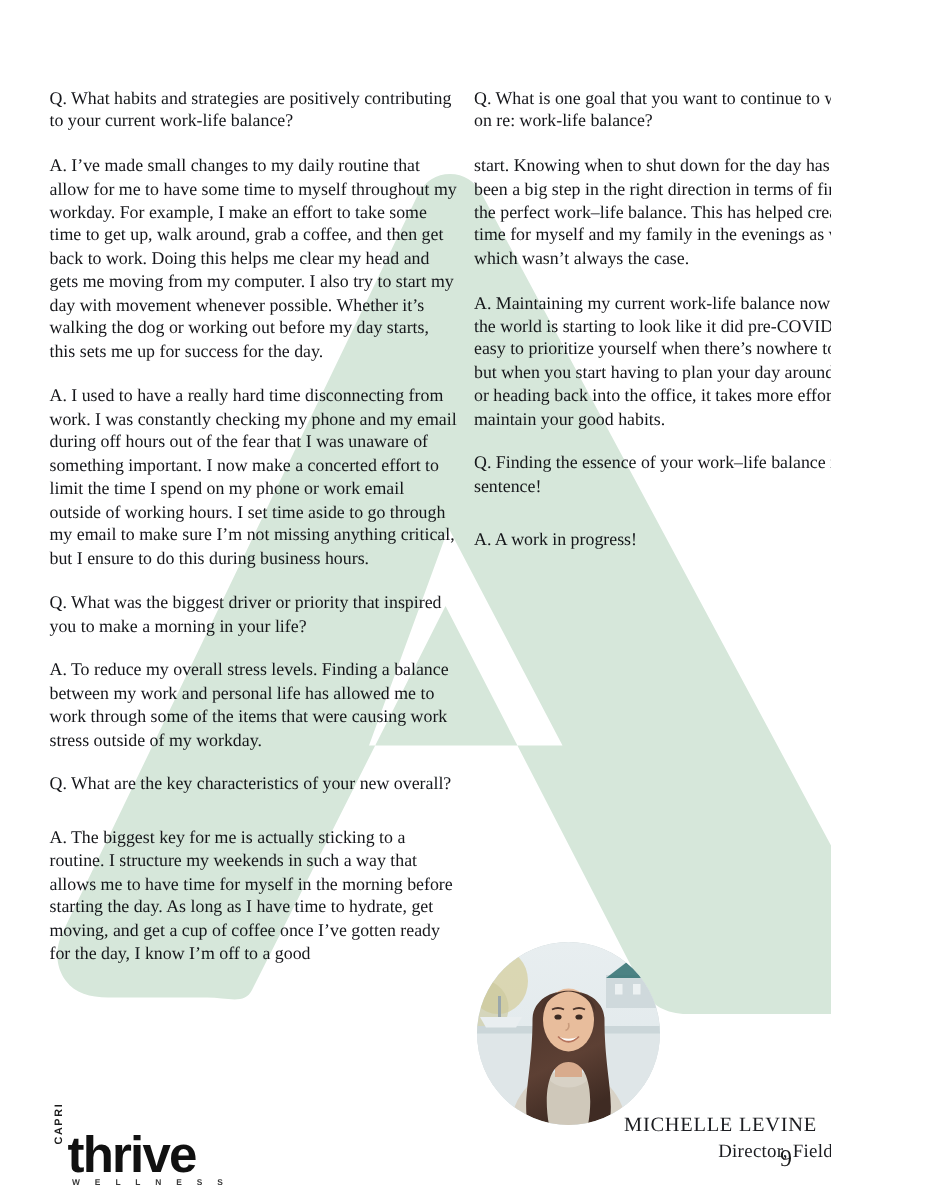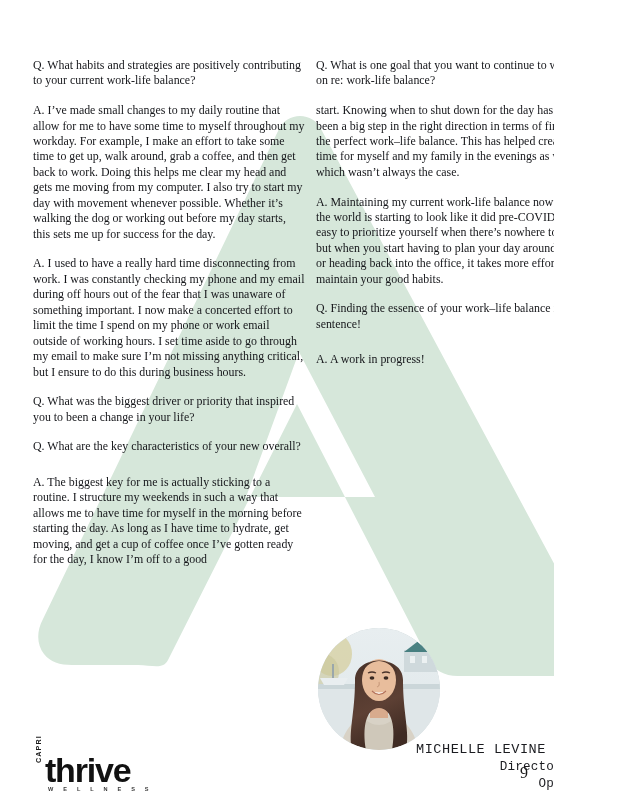--- a/index.html
+++ b/index.html
@@ -72,21 +72,21 @@
     border-radius: 50%;
     overflow: hidden;
     background: #cfd8da;
   }
   #bio-photo svg { display: block; }
   #bio-text {
     position: absolute;
     left: 100px;
     top: 115px;
     width: 200px;
-    font-family: Liberation Mono, monospace;
+    font-family: Liberation Serif, serif;
     color: #1b1c20;
   }
   #bio-name {
     font-size: 13.6px;
     letter-spacing: 0.5px;
     line-height: 18px;
     font-weight: 400;
   }
   .bio-sub {
     font-size: 12.6px;
@@ -177,21 +177,22 @@
              L 246 497
              Z"></path>
   </svg>
 
   <div class="columns">
 
     <div class="col col-left">
       <p class="para">Q. What habits and strategies are positively contributing to your current work-life balance?</p>
       <p class="para">A. I’ve made small changes to my daily routine that allow for me to have some time to myself throughout my workday. For example, I make an effort to take some time to get up, walk around, grab a coffee, and then get back to work. Doing this helps me clear my head and gets me moving from my computer. I also try to start my day with movement whenever possible. Whether it’s walking the dog or working out before my day starts, this sets me up for success for the day.</p>
       <p class="para">A. I used to have a really hard time disconnecting from work. I was constantly checking my phone and my email during off hours out of the fear that I was unaware of something important. I now make a concerted effort to limit the time I spend on my phone or work email outside of working hours. I set time aside to go through my email to make sure I’m not missing anything critical, but I ensure to do this during business hours.</p>
-      <p class="para">Q. What was the biggest driver or priority that inspired you to been a change in your life?</p>
+      <p class="para">Q. What was the biggest driver or priority that inspired you to make a morning in your life?</p>
+      <p class="para">A. To reduce my overall stress levels. Finding a balance between my work and personal life has allowed me to work through some of the items that were causing work stress outside of my workday.</p>
       <p class="para">Q. What are the key characteristics of your new overall?</p>
       <p class="para">A. The biggest key for me is actually sticking to a routine. I structure my weekends in such a way that allows me to have time for myself in the morning before starting the day. As long as I have time to hydrate, get moving, and get a cup of coffee once I’ve gotten ready for the day, I know I’m off to a good</p>
     </div>
 
     <div class="col col-right">
       <p class="para">Q. What is one goal that you want to continue to work on re: work-life balance?</p>
       <p class="para">start. Knowing when to shut down for the day has also been a big step in the right direction in terms of finding the perfect work–life balance. This has helped create time for myself and my family in the evenings as well, which wasn’t always the case.</p>
       <p class="para">A. Maintaining my current work-life balance now that the world is starting to look like it did pre-COVID. It’s easy to prioritize yourself when there’s nowhere to go, but when you start having to plan your day around travel or heading back into the office, it takes more effort to maintain your good habits.</p>
       <p class="para">Q. Finding the essence of your work–life balance in one sentence!</p>
       <p class="para">A. A work in progress!</p>

